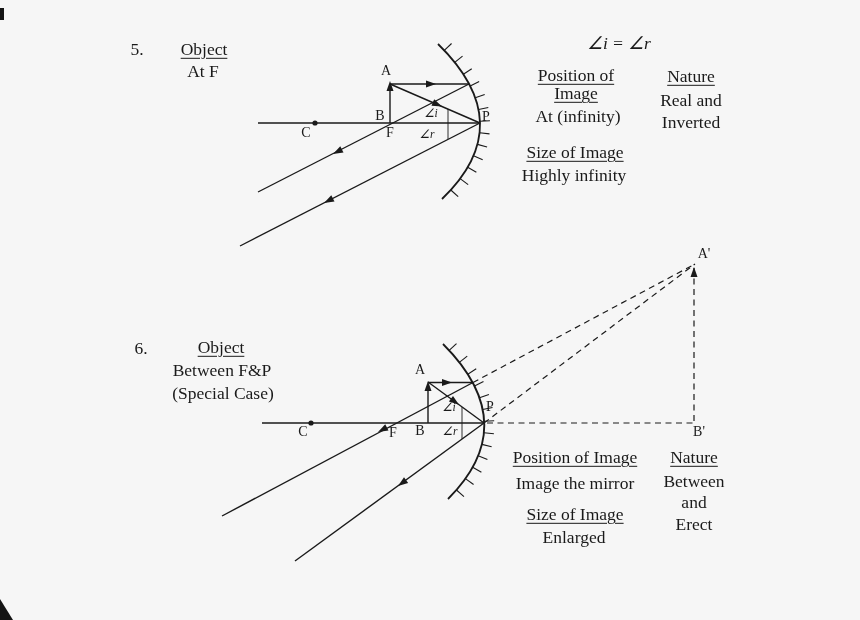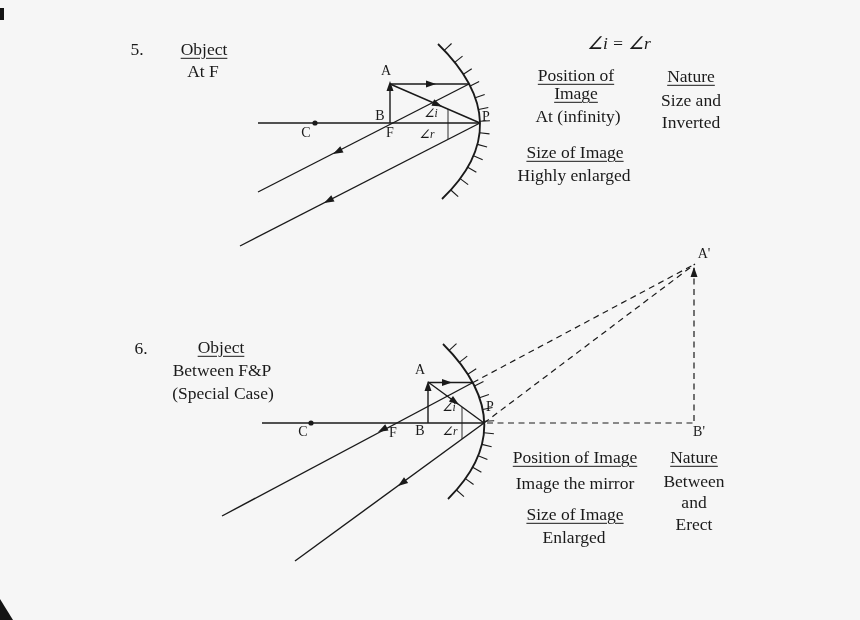--- a/index.html
+++ b/index.html
@@ -124,24 +124,24 @@
 
 <span class="lbl" style="left:137px;top:49px">5.</span>
 <span class="lbl u" style="left:204px;top:49px">Object</span>
 <span class="lbl" style="left:203px;top:71px">At F</span>
 
 <span class="lbl it" style="left:579px;top:43px">∠i = ∠r</span>
 <span class="lbl u" style="left:576px;top:75px">Position of</span>
 <span class="lbl u" style="left:576px;top:93px">Image</span>
 <span class="lbl" style="left:578px;top:116px">At (infinity)</span>
 <span class="lbl u" style="left:691px;top:76px">Nature</span>
-<span class="lbl" style="left:691px;top:100px">Size and</span>
+<span class="lbl" style="left:691px;top:100px">Real and</span>
 <span class="lbl" style="left:691px;top:122px">Inverted</span>
 <span class="lbl u" style="left:575px;top:152px">Size of Image</span>
-<span class="lbl" style="left:574px;top:175px">Highly enlarged</span>
+<span class="lbl" style="left:574px;top:175px">Highly infinity</span>
 
 <span class="lbl pt" style="left:386px;top:71px">A</span>
 <span class="lbl pt" style="left:380px;top:116px">B</span>
 <span class="lbl pt" style="left:306px;top:133px">C</span>
 <span class="lbl pt" style="left:390px;top:133px">F</span>
 <span class="lbl pt" style="left:486px;top:117px">P</span>
 <span class="lbl ang" style="left:431px;top:113px">∠i</span>
 <span class="lbl ang" style="left:427px;top:134px">∠r</span>
 
 <span class="lbl" style="left:141px;top:348px">6.</span>

